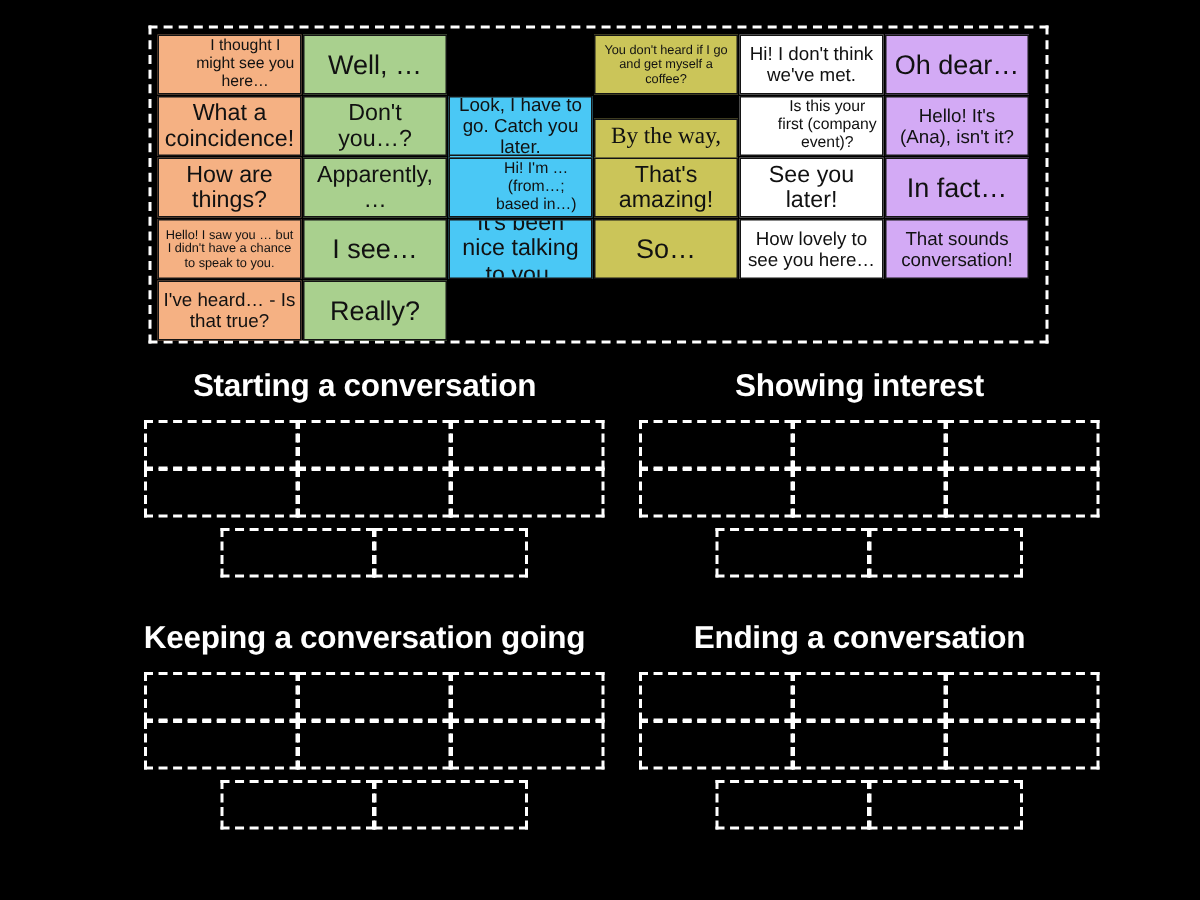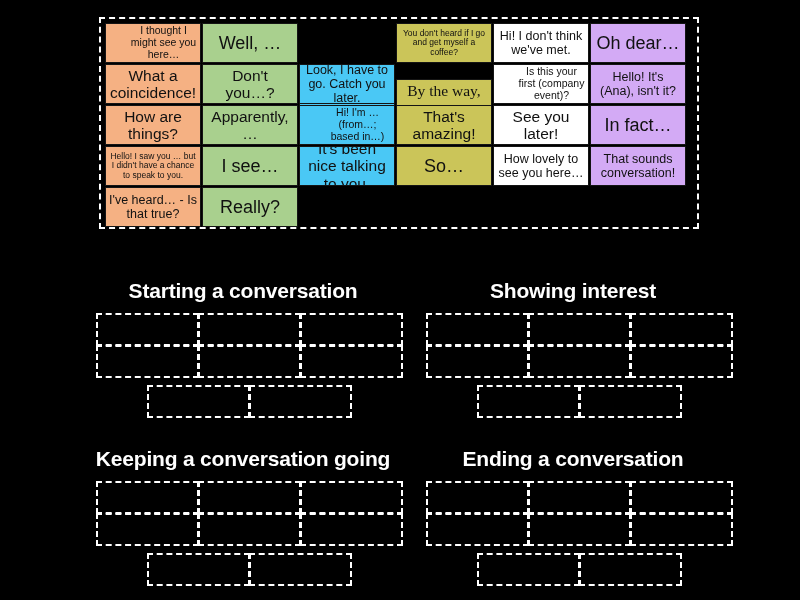--- a/index.html
+++ b/index.html
@@ -55,21 +55,20 @@
 
   .fs-xl { font-size: 18px; }
   .fs-lg { font-size: 15.5px; }
   .fs-md { font-size: 12.5px; }
   .fs-sm { font-size: 10.5px; padding-left: 24px; }
   .fs-xs { font-size: 8.5px; }
 
   
   .panel {
     position: absolute;
-    margin-top: 33px;
   }
   .panel-title {
     color: #ffffff;
     font-weight: bold;
     font-size: 21px;
     text-align: center;
     width: 100%;
     white-space: nowrap;
     letter-spacing: -0.2px;
   }

